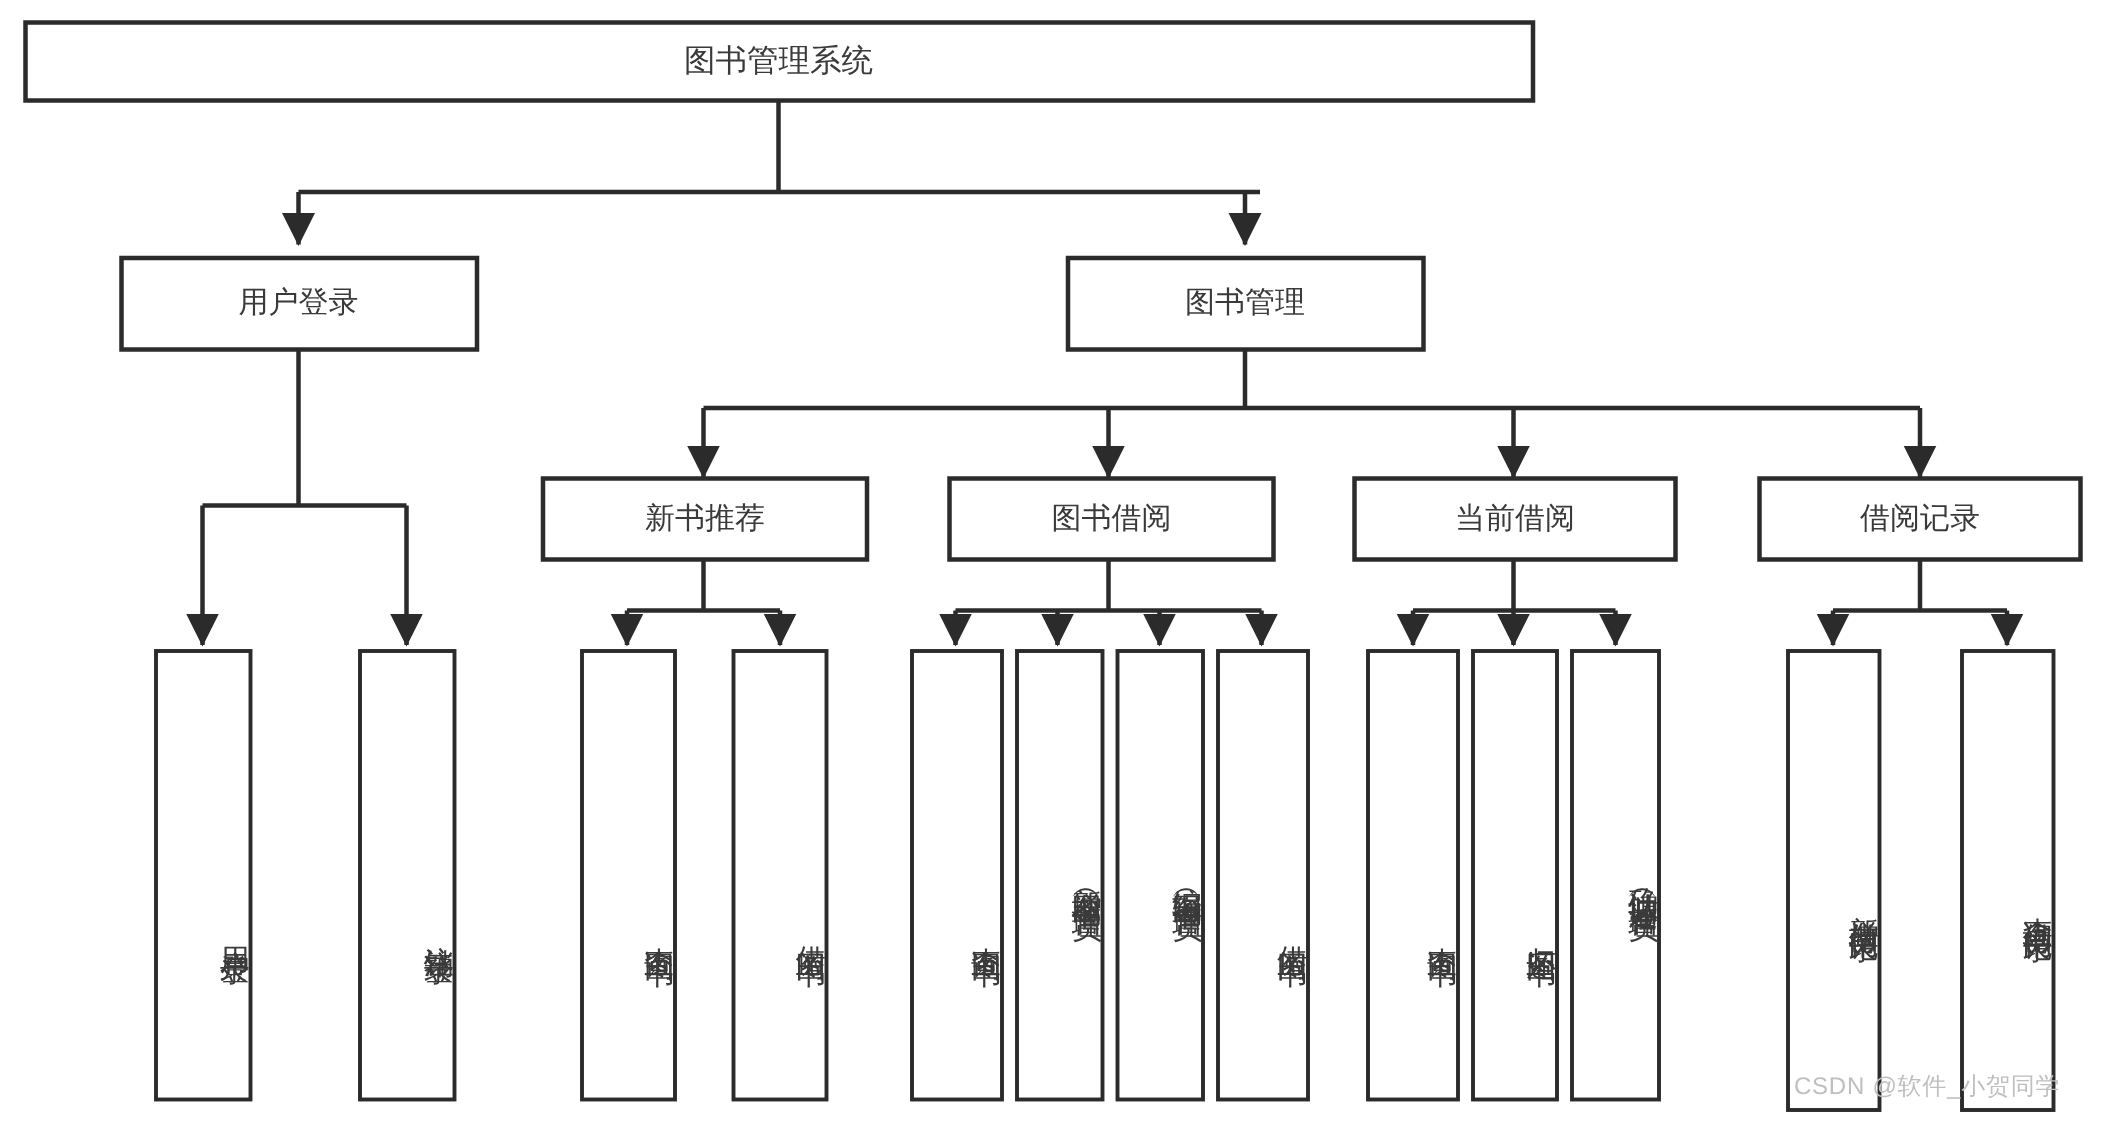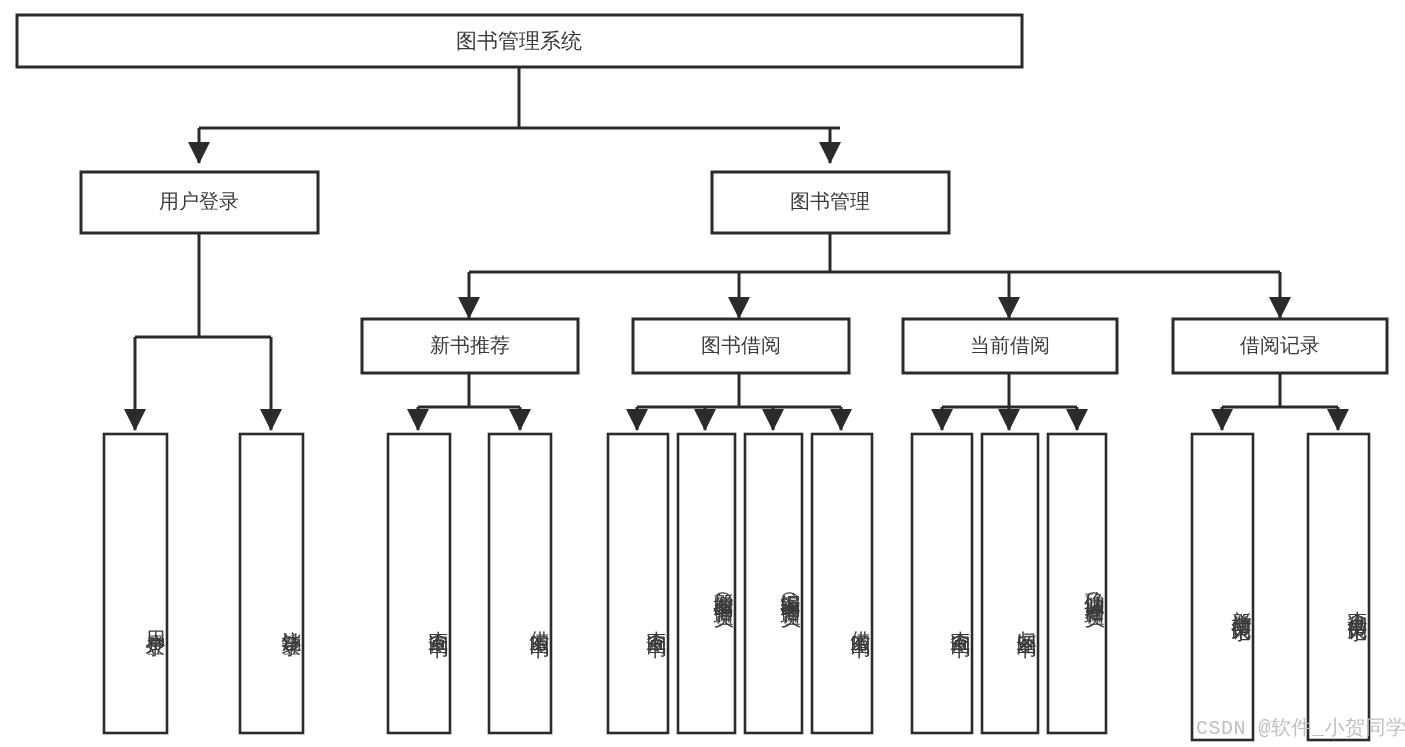--- a/index.html
+++ b/index.html
@@ -62,22 +62,22 @@
     font-size: 20px;
     line-height: 1.12;
     color: #3a3a3a;
     letter-spacing: 2.5px;
     text-align: center;
     white-space: nowrap;
     pointer-events: none;
   }
   .watermark {
     position: absolute;
-    font-family: Liberation Mono, monospace;
-    font-size: 20px;
+    font-family: Liberation Sans, sans-serif;
+    font-size: 16px;
     color: #bfbfbf;
     white-space: nowrap;
     letter-spacing: 0.5px;
   }
 </style>
 </head>
 <body>
 
 <div id="diagram-root">
 

